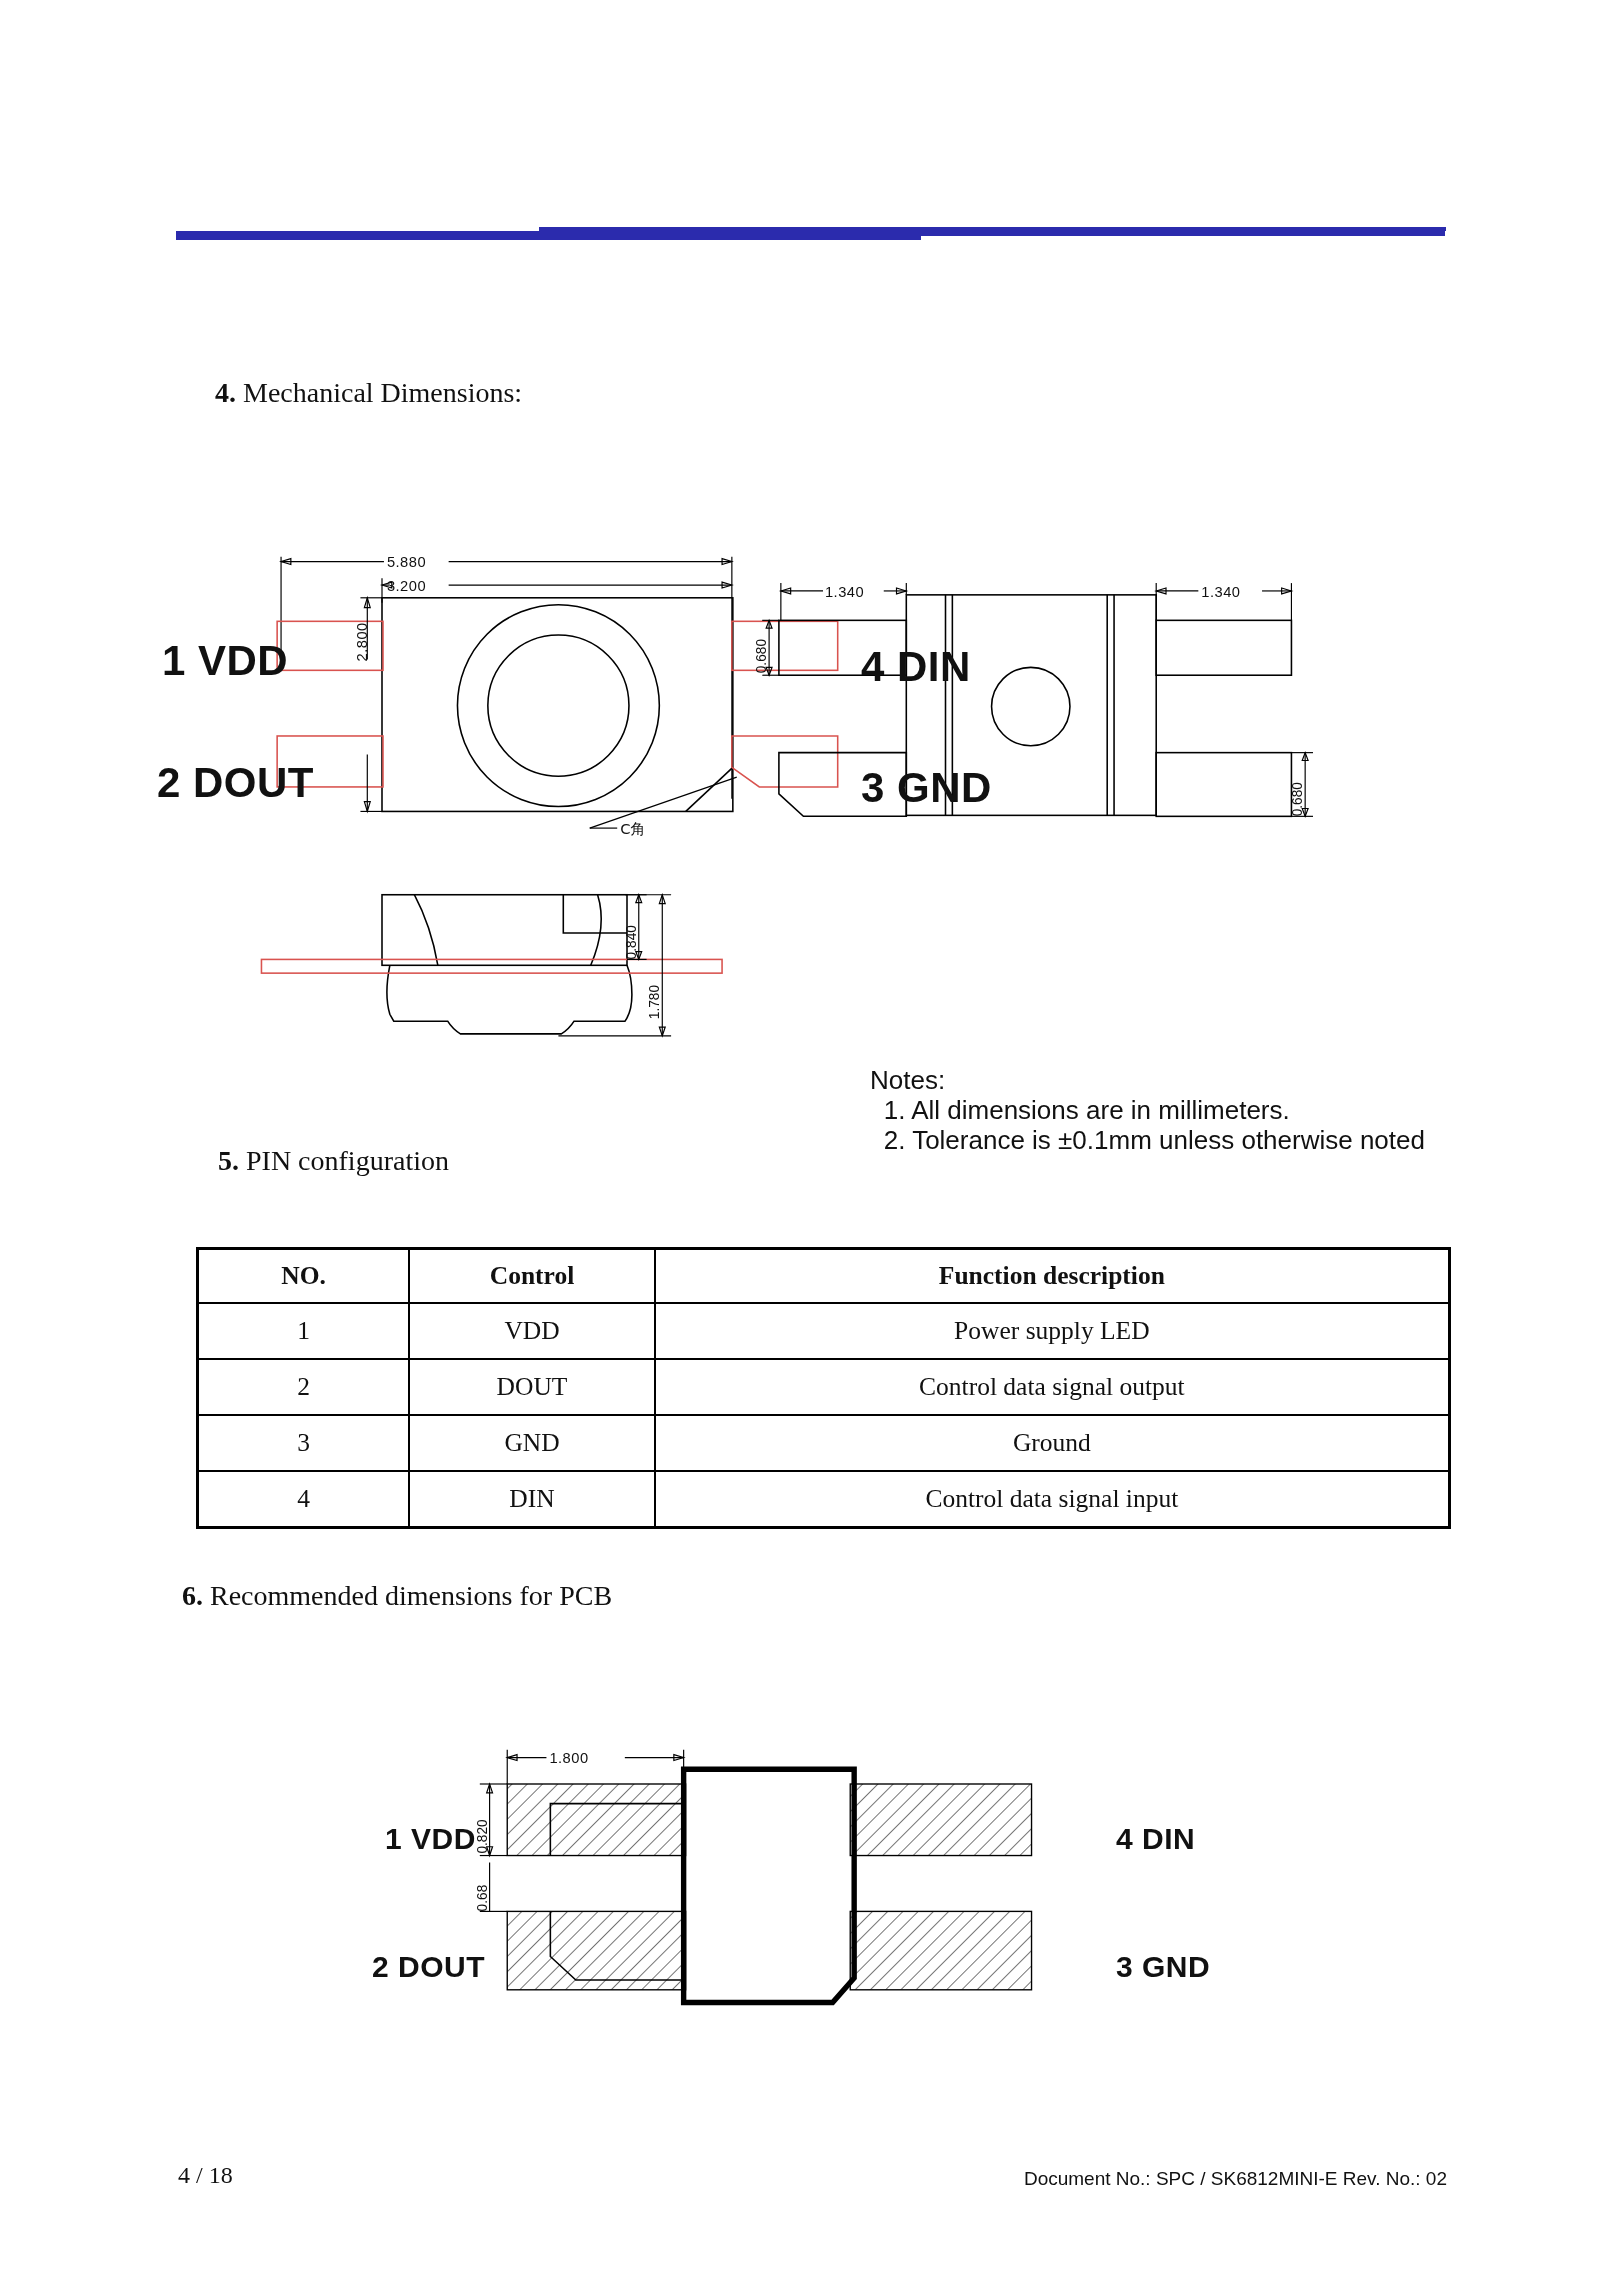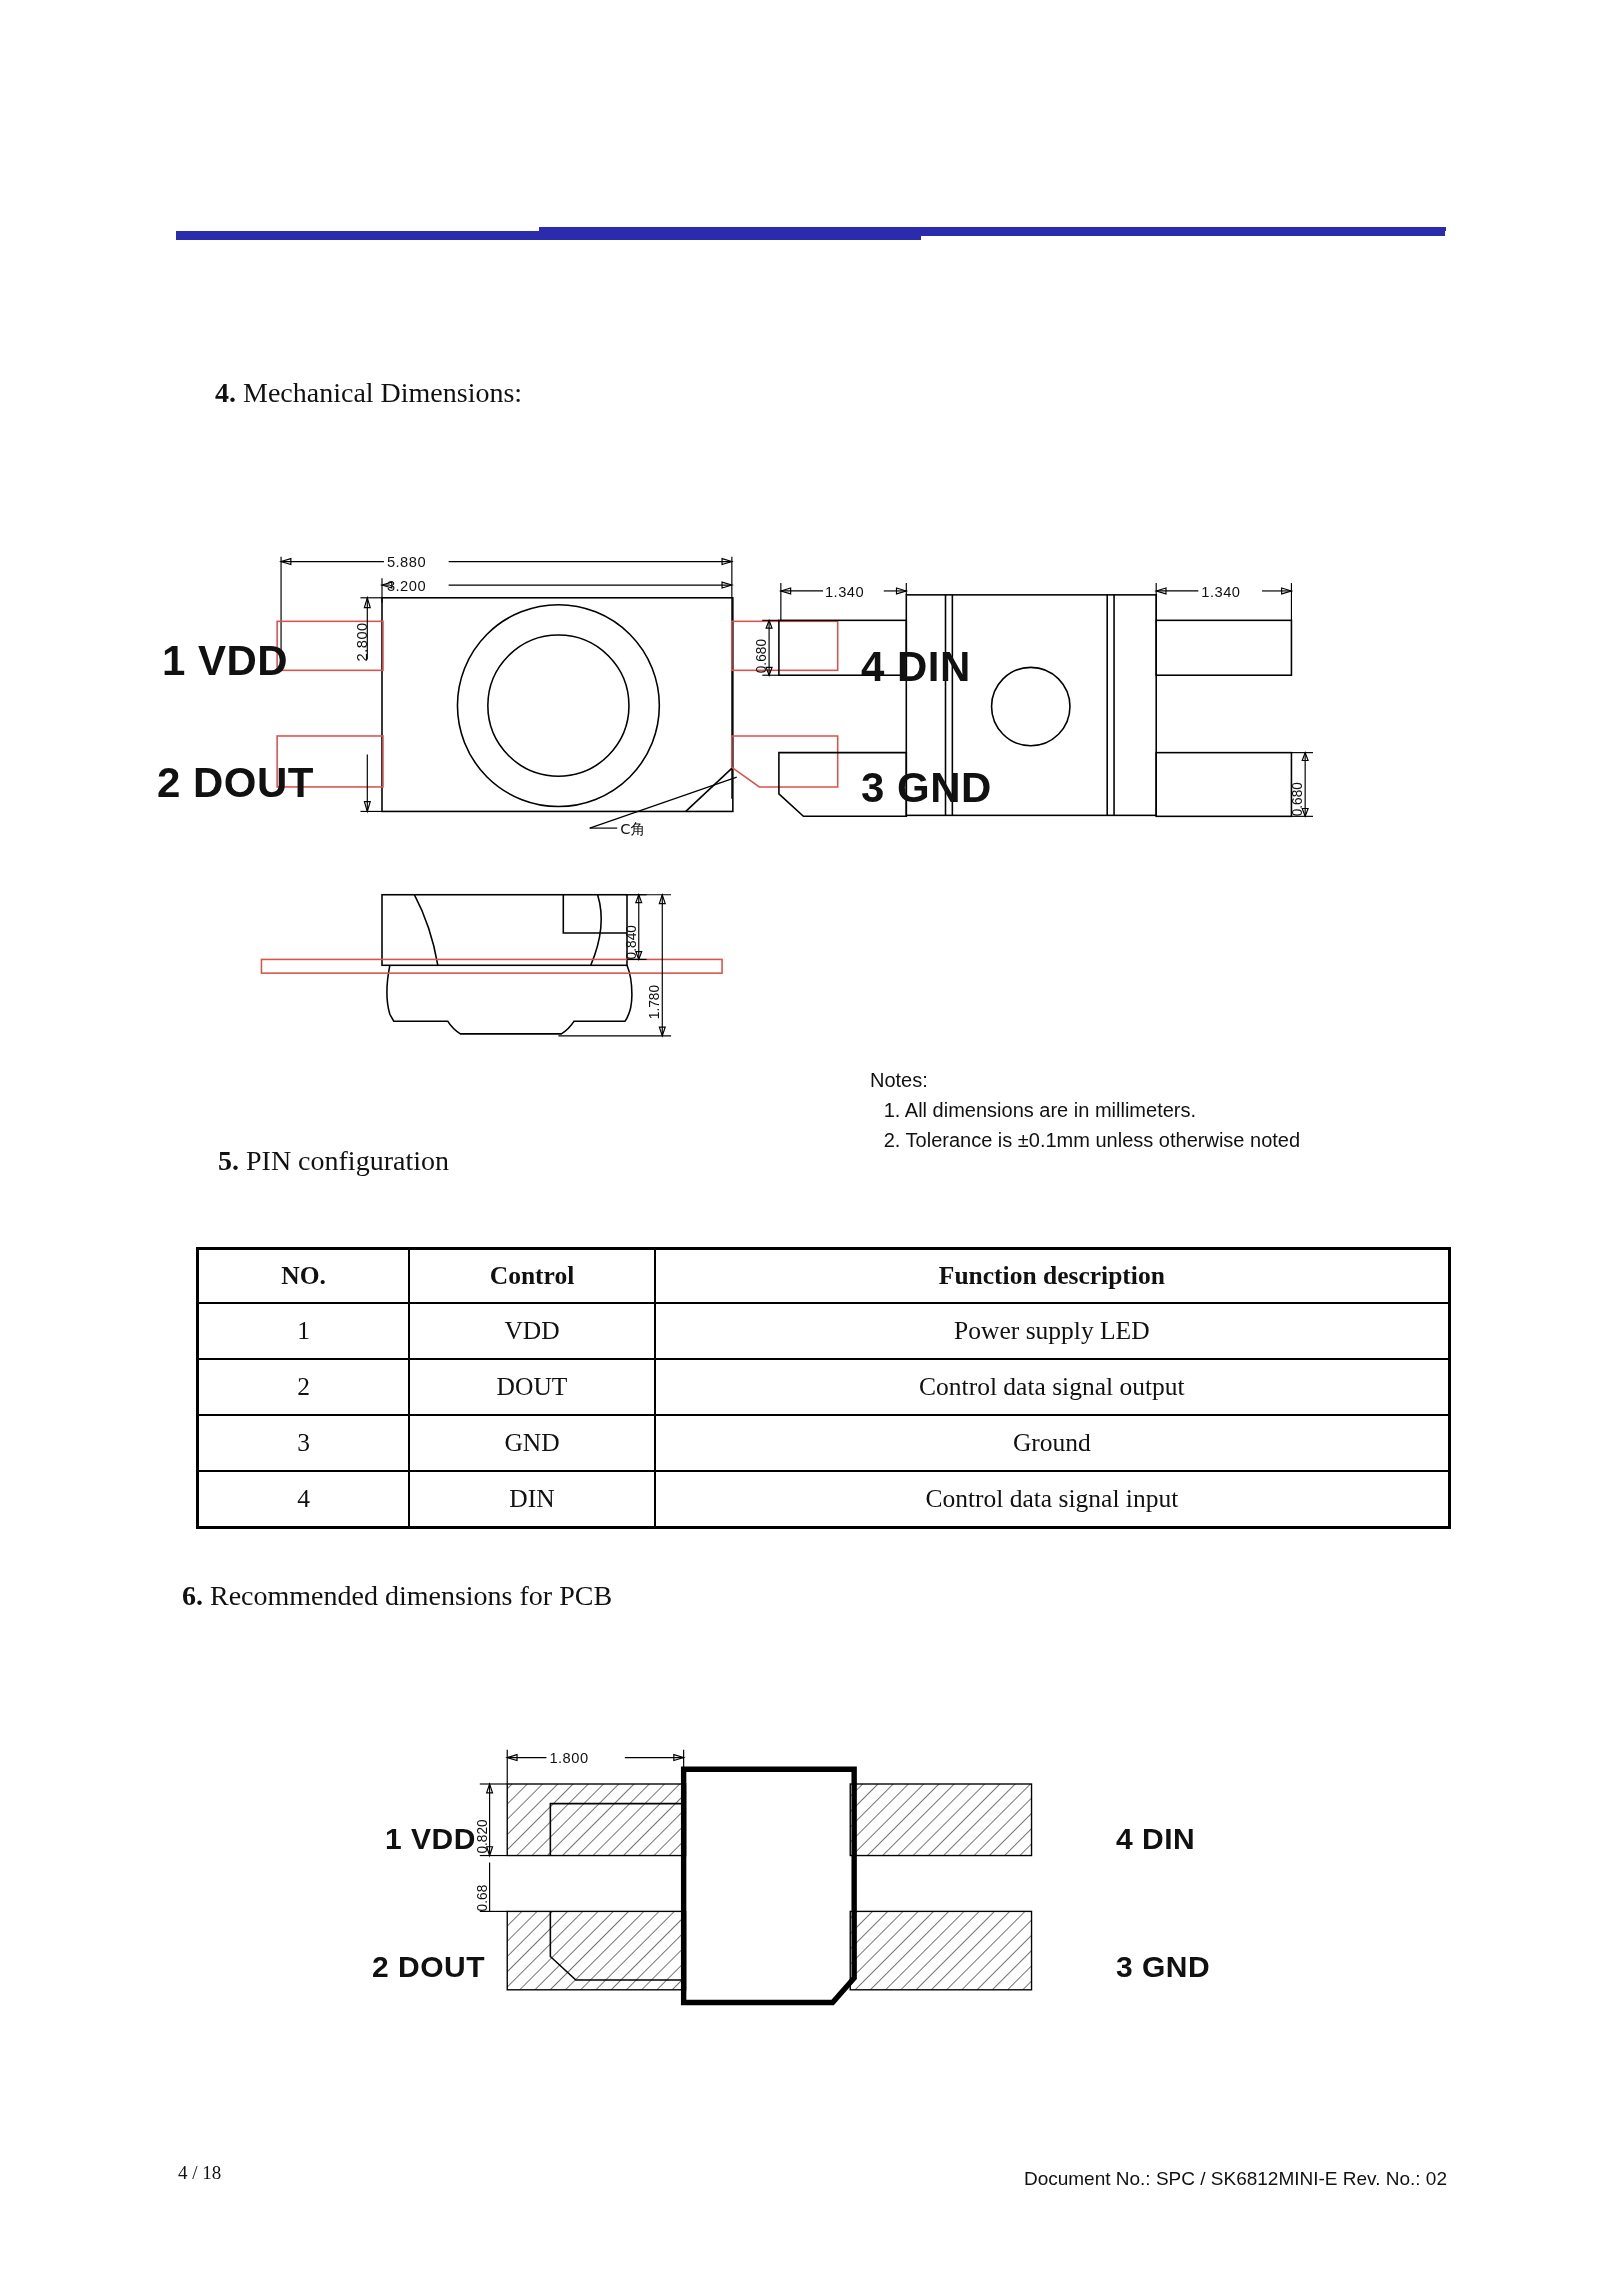--- a/index.html
+++ b/index.html
@@ -89,21 +89,21 @@
   #p-dout { left: 372px; top: 1936px; }
   #p-din  { left: 1116px; top: 1808px; }
   #p-gnd  { left: 1116px; top: 1936px; }
 
   
   .notes {
     position: absolute;
     left: 870px;
     top: 1065px;
     font-family: "Liberation Sans", sans-serif;
-    font-size: 20px;
+    font-size: 26px;
     line-height: 30px;
     color: #111;
   }
   .notes .n-item { padding-left: 13.7px; }
 
   
   .pin-table {
     position: absolute;
     left: 196px;
     top: 1247px;
@@ -132,21 +132,21 @@
   .pin-table tbody tr:last-child td { border-bottom-width: 3.9px; }
   .pin-table .edge-l { border-left-width: 3.9px; }
   .pin-table .edge-r { border-right-width: 3.9px; }
 
   
   .footer-page {
     position: absolute;
     left: 178px;
     top: 2162px;
     font-family: "Liberation Serif", serif;
-    font-size: 19px;
+    font-size: 24px;
     color: #111;
   }
   .footer-doc {
     position: absolute;
     right: 174px;
     top: 2168px;
     font-family: "Liberation Sans", sans-serif;
     font-size: 19px;
     font-weight: normal;
     color: #111;

